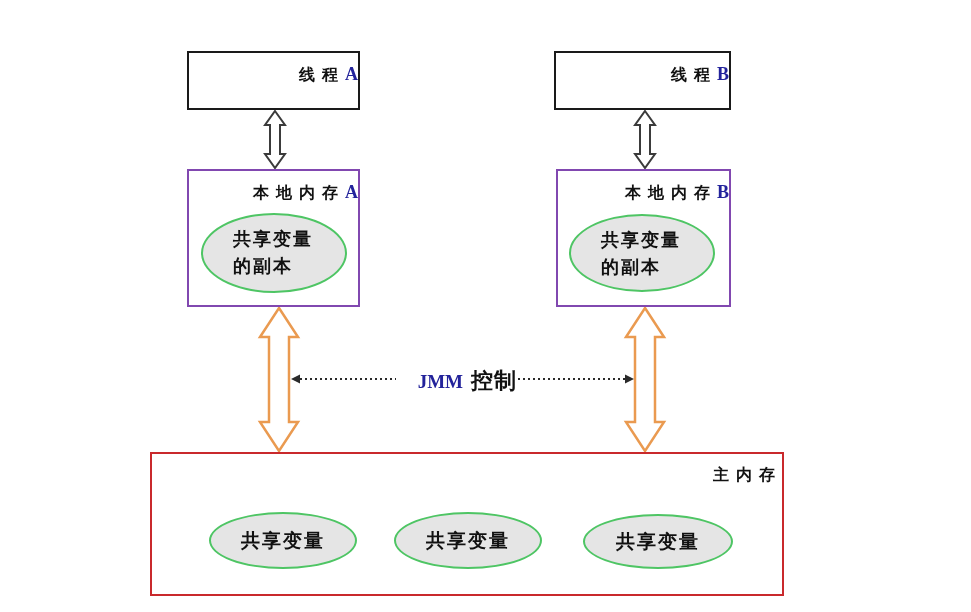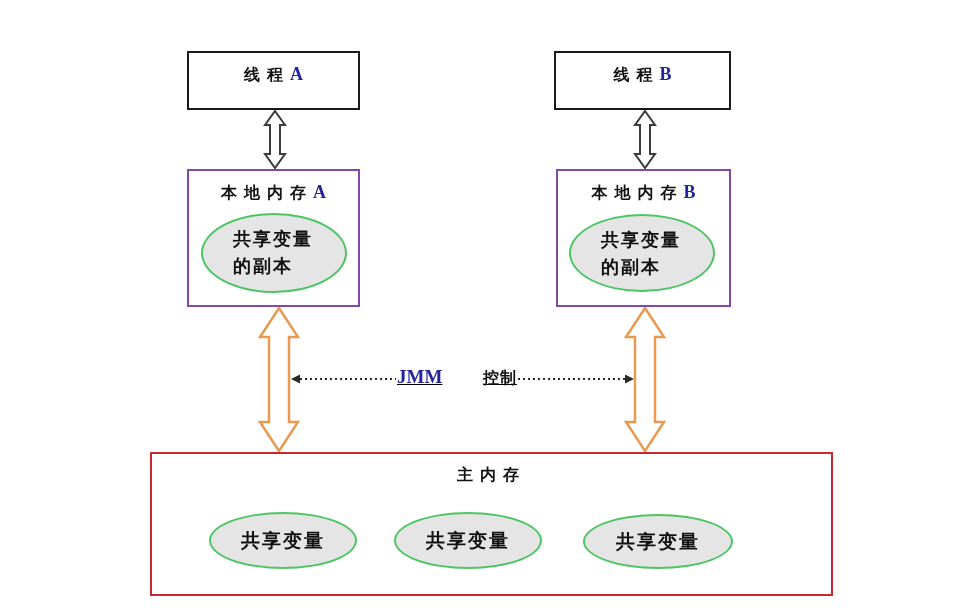--- a/index.html
+++ b/index.html
@@ -16,21 +16,21 @@
     left: 0; top: 0;
     width: 971px; height: 612px;
   }
   .box { position: absolute; background: #ffffff; box-sizing: border-box; }
   .thread-box { border: 2px solid var(--thread_border, #1a1a1a); }
   .local-box  { border: 2px solid var(--local_border, #8148b0); }
   .main-box   { border: 2px solid var(--main_border, #c9292c); }
 
   .box-title {
     display: flex;
-    justify-content: center;
+    justify-content: flex-end;
     align-items: baseline;
     padding-top: 11px;
     color: #111111;
   }
   .cjk {
     font-weight: 700;
     font-size: 16px;
     letter-spacing: 7px;
     color: #111111;
   }
@@ -71,36 +71,35 @@
     color: #111111;
   }
 
   .jmm-label {
     position: absolute;
     left: 397px;
     top: 366px;
     width: 120px;
     height: 26px;
     display: flex;
-    justify-content: space-between;
+    justify-content: flex-end;
     align-items: baseline;
     gap: 8px;
     background: #ffffff;
     white-space: nowrap;
-    text-decoration: underline;
   }
   .jmm-latin {
     font-family: "Liberation Serif", serif;
     font-weight: 700;
     font-size: 19px;
     color: var(--latin_navy, #23239b);
   }
   .jmm-cjk {
     font-weight: 700;
-    font-size: 16px;
+    font-size: 22px;
     letter-spacing: 1px;
     color: #111111;
   }
 
   
   .garrow { fill: #ffffff; stroke: var(--arrow_gray, #3b3b3b); stroke-width: 2; stroke-linejoin: miter; }
   .oarrow { fill: #ffffff; stroke: var(--arrow_orange, #ea9a50); stroke-width: 2.5; stroke-linejoin: miter; }
   .dotline { stroke: var(--dotted_line, #2a2a2a); stroke-width: 2; stroke-dasharray: 2 3; fill: none; }
   .dothead { fill: var(--dotted_line, #2a2a2a); stroke: none; }
 </style>
@@ -163,21 +162,21 @@
         <div>的副本</div>
       </div>
     </div>
   </div>
 
   <div class="jmm-label">
     <span class="jmm-latin">JMM</span>
     <span class="jmm-cjk">控制</span>
   </div>
 
-  <div class="box main-box" style="left:150px;top:452px;width:683px;height:144px;">
+  <div class="box main-box" style="left:150px;top:452px;width:634px;height:144px;">
     <div class="box-title">
       <span class="cjk">主内存</span>
     </div>
     <div class="ellipse" style="left:57px;top:58px;width:148px;height:57px;">
       <div class="ellipse-center-text">共享变量</div>
     </div>
     <div class="ellipse" style="left:242px;top:58px;width:148px;height:57px;">
       <div class="ellipse-center-text">共享变量</div>
     </div>
     <div class="ellipse" style="left:431px;top:60px;width:150px;height:55px;">

